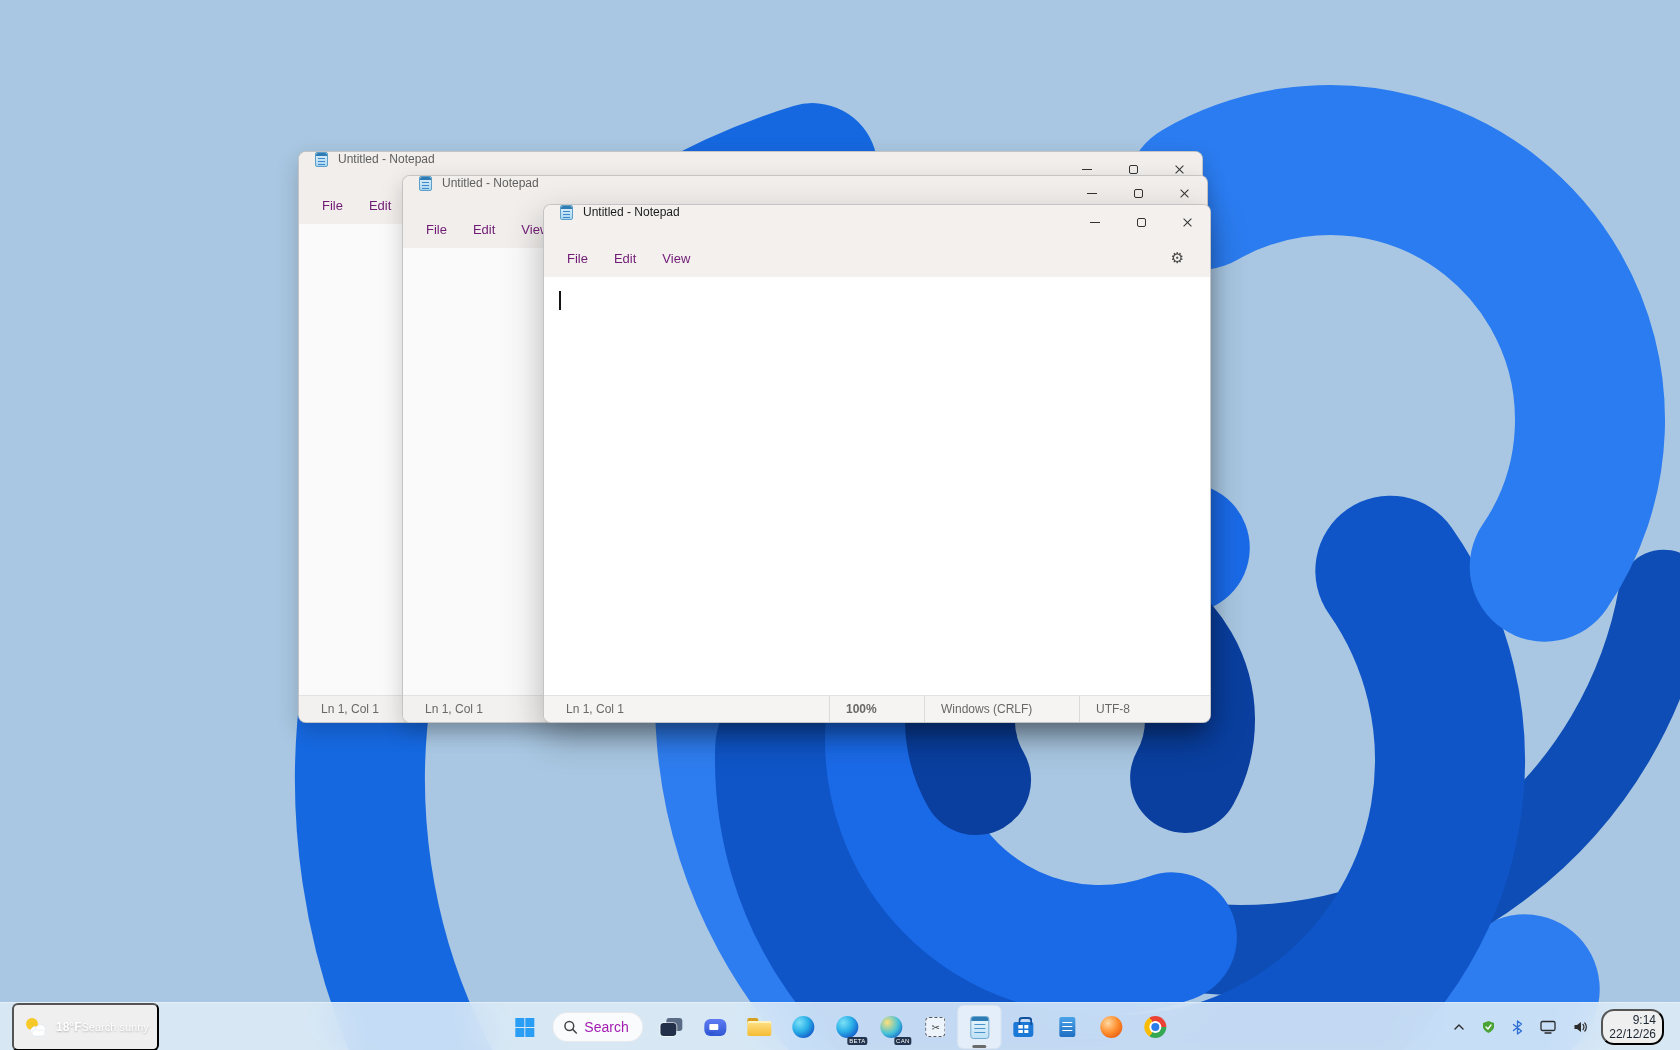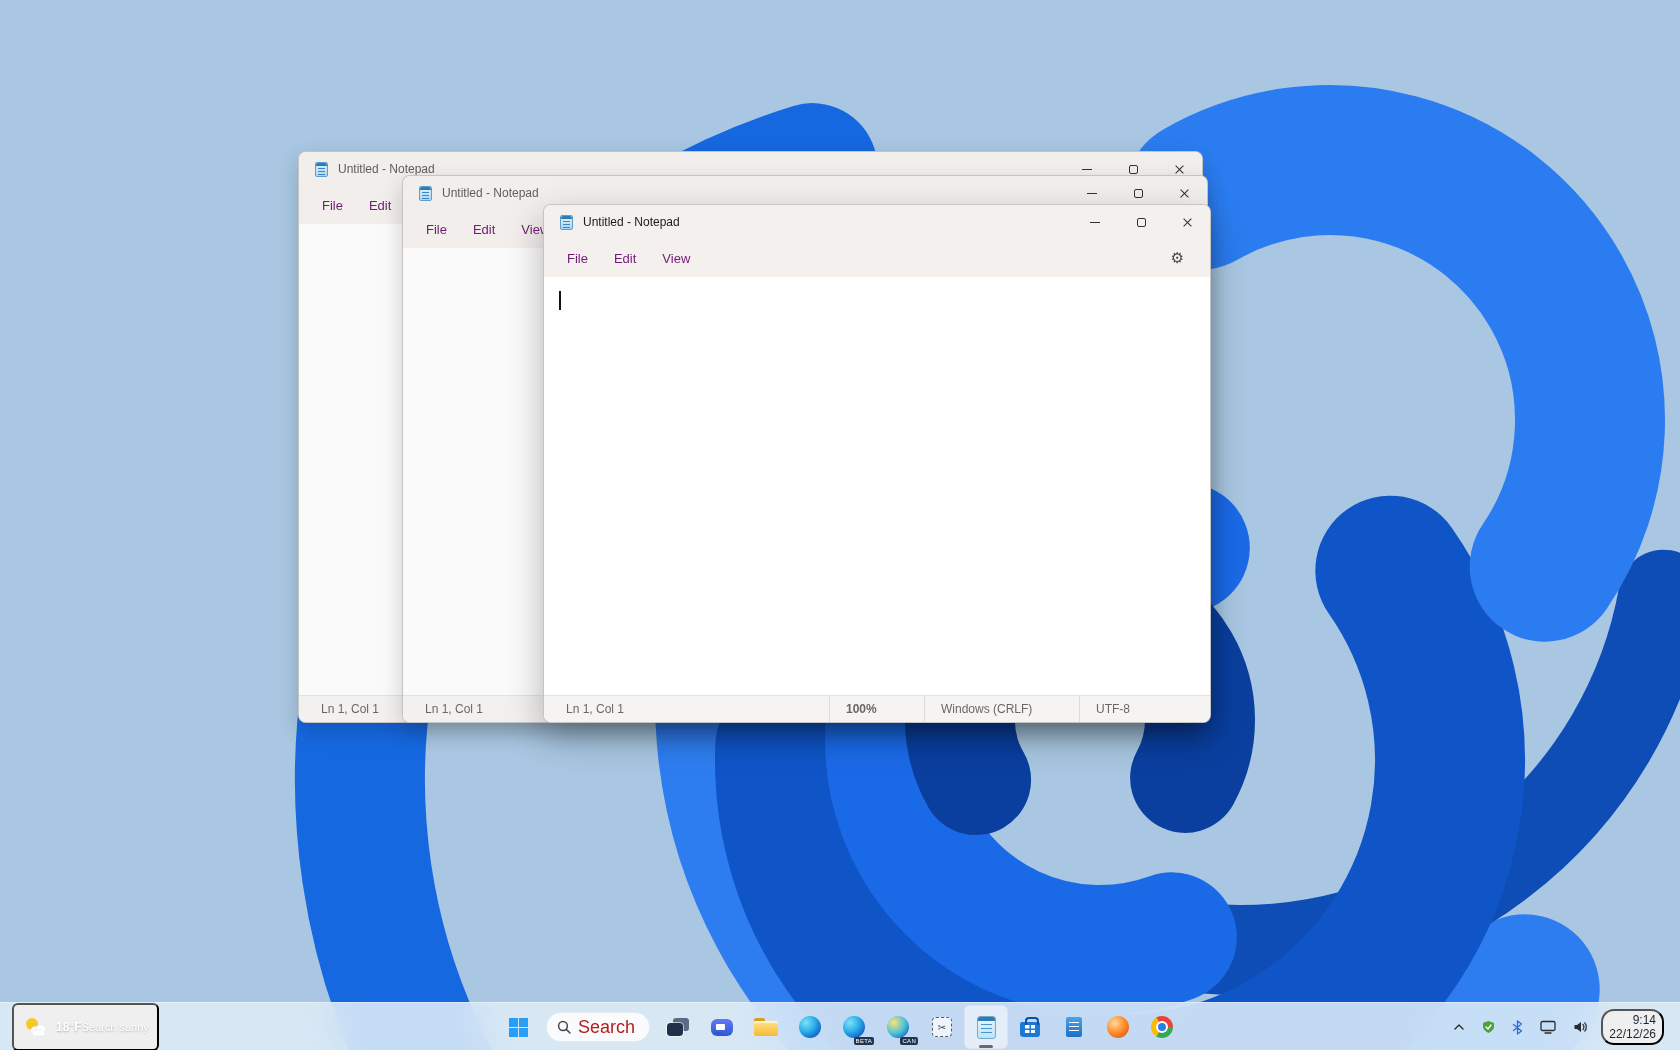--- a/index.html
+++ b/index.html
@@ -5,21 +5,21 @@
   * { margin:0; padding:0; box-sizing:border-box; }
   html,body { width:1680px; height:1050px; overflow:hidden; font-family:"Liberation Sans", sans-serif; cursor:default; }
   .desktop { position:relative; width:1680px; height:1050px; background:#a9c7e2; overflow:hidden; }
   .wallpaper { position:absolute; inset:0; }
 
   
   .np-window { position:absolute; display:flex; flex-direction:column; background:#fdfcfb;
     border:1px solid rgba(0,0,0,.22); border-radius:8px; overflow:hidden;
     box-shadow:0 14px 36px rgba(0,0,0,.28); }
   .np-window.inactive { box-shadow:0 8px 22px rgba(0,0,0,.18); }
-  .titlebar { height:34px; flex:0 0 34px; display:flex; align-items:center; gap:10px;
+  .titlebar { height:34px; flex:0 0 34px; display:flex; align-items:flex-start; gap:10px;
     padding-left:16px; background:#f3f0ee; }
   .inactive .titlebar { background:#f1eeec; }
   .title { font-size:12px; color:#1b1b1b; white-space:nowrap; }
   .inactive .title { color:#5f5f5f; }
   .caption { margin-left:auto; display:flex; height:100%; }
   .cap-btn { width:46px; height:100%; display:flex; align-items:center; justify-content:center; background:transparent; border:0; }
   .glyph-min { width:10px; height:1px; background:#333; }
   .glyph-max { width:9px; height:9px; border:1px solid #333; border-radius:2px; }
   .glyph-close { position:relative; width:11px; height:11px; }
   .glyph-close::before,.glyph-close::after { content:""; position:absolute; left:5px; top:0; width:1px; height:11px; background:#333; }
@@ -63,21 +63,21 @@
   .tb-btn { width:44px; height:44px; display:flex; align-items:center; justify-content:center;
     border:0; background:transparent; border-radius:6px; position:relative; }
   .tb-btn.active { background:rgba(255,255,255,.55); box-shadow:inset 0 0 0 1px rgba(0,0,0,.04); }
   .tb-btn.active::after { content:""; position:absolute; bottom:1px; left:50%; transform:translateX(-50%);
     width:14px; height:3px; border-radius:2px; background:#6b6b6b; }
 
   .win-logo { width:19px; height:19px; display:grid; grid-template-columns:9px 9px; grid-template-rows:9px 9px; gap:1px; }
   .win-logo span { background:#2a9df4; }
   .search-pill { height:30px; margin:0 6px; padding:0 14px 0 10px; display:flex; align-items:center; gap:7px;
     background:rgba(255,255,255,.85); border:1px solid rgba(0,0,0,.07); border-radius:15px; }
-  .search-pill span { font-size:18px; color:#b91c1c; }
+  .search-pill span { font-size:14px; color:#a21caf; }
 
   .taskview-icon { position:relative; width:22px; height:18px; }
   .taskview-icon i { position:absolute; right:0; top:0; width:16px; height:13px; border-radius:3px; background:#5a6b85; display:block; }
   .taskview-icon em { position:absolute; left:0; bottom:0; width:16px; height:13px; border-radius:3px; background:#22304a; outline:1px solid rgba(255,255,255,.6); display:block; }
 
   .chat-icon { width:22px; height:17px; border-radius:6px; background:linear-gradient(#5f7bf4,#2f57d4); position:relative; }
   .chat-icon::before { content:""; position:absolute; left:3px; bottom:-4px; border:4px solid transparent; border-top-color:#2f57d4; }
   .chat-icon::after { content:""; position:absolute; left:5px; top:5px; width:9px; height:6px; border-radius:1px; background:#fff; }
 
   .folder-icon { width:24px; height:18px; position:relative; }

